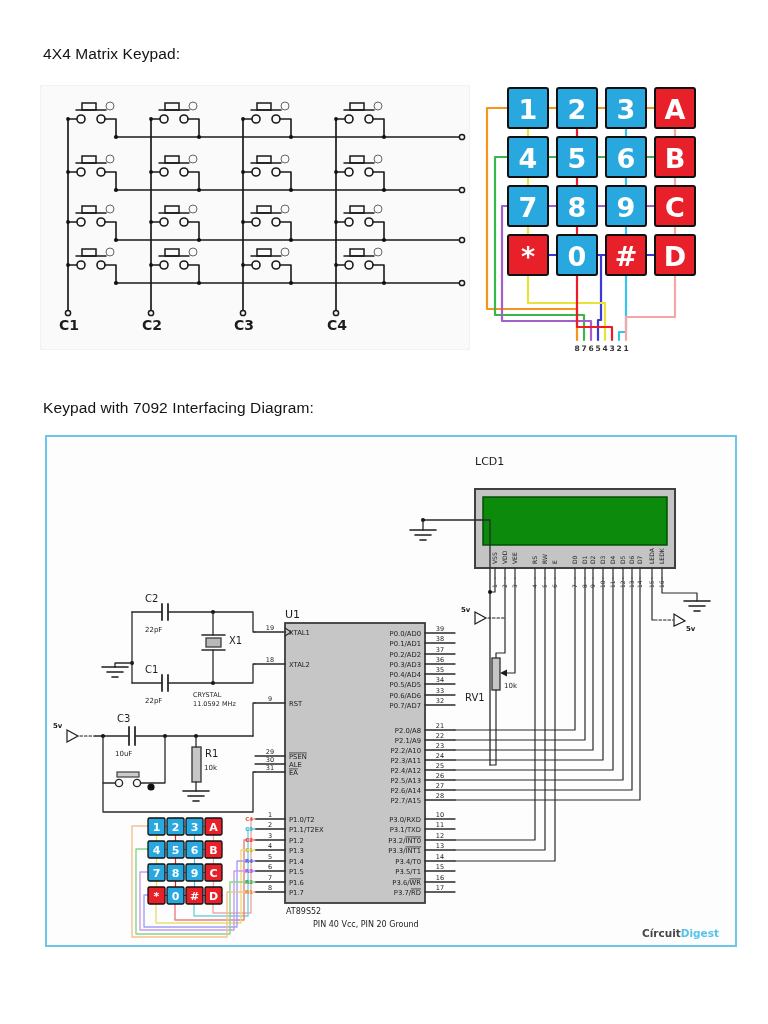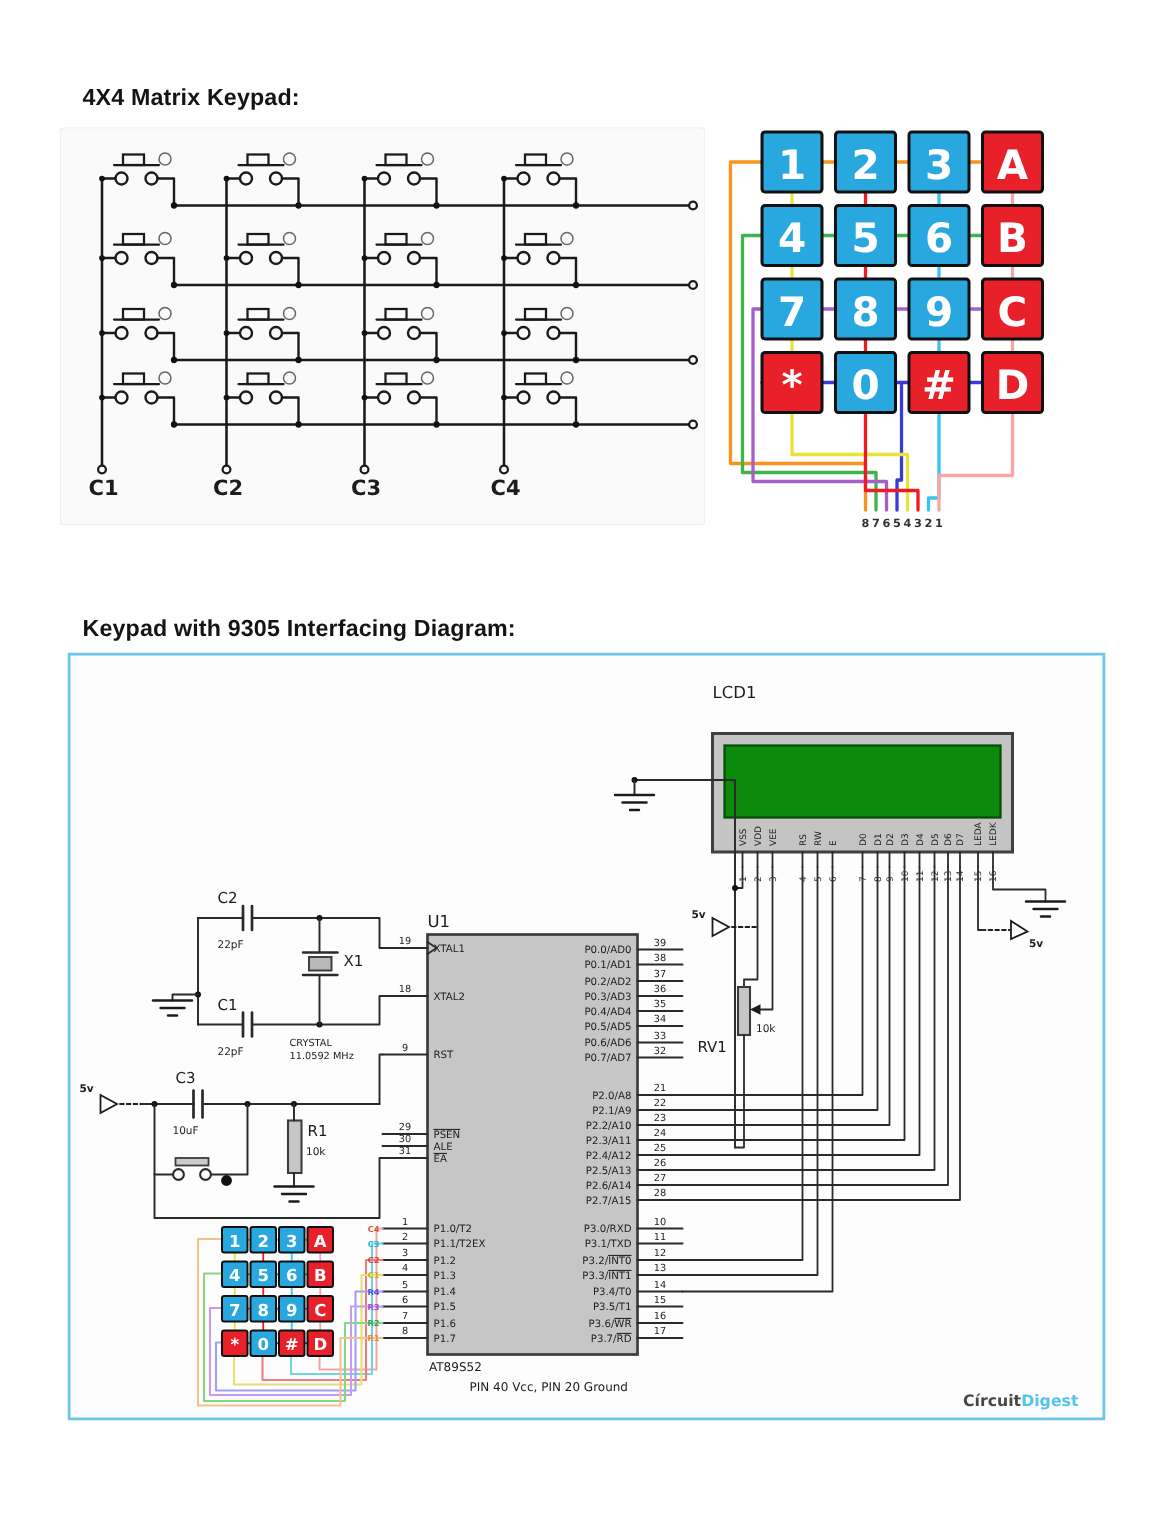--- a/index.html
+++ b/index.html
@@ -1,22 +1,22 @@
 <!DOCTYPE html>
 <html><head>
 <meta charset="utf-8">
 <style>
   html,body{margin:0;padding:0;}
   body{
     width:768px;height:1024px;position:relative;background:#ffffff;
     font-family:"Liberation Sans",sans-serif;overflow:hidden;
   }
   .heading{
-    position:absolute;left:43px;margin:12px;
-    font-size:15.5px;font-weight:bold;color:#141414;letter-spacing:.1px;
+    position:absolute;left:43px;margin:0;
+    font-size:15.5px;font-weight:normal;color:#141414;letter-spacing:.1px;
   }
   #heading1{top:45px;}
   #heading2{top:399px;}
   .schematic-wrap{position:absolute;left:40px;top:85px;width:430px;height:265px;}
   .keypad-wrap{position:absolute;left:480px;top:82px;width:258px;height:278px;}
   .circuit-box{position:absolute;left:45px;top:435px;width:692px;height:512px;}
   svg{display:block;}
   text{font-family:"DejaVu Sans","Liberation Sans",sans-serif;}
 </style>
 </head>
@@ -284,21 +284,21 @@
       <text x="104" y="269" font-size="7.5" fill="#333" text-anchor="middle" font-weight="bold">7</text>
       <text x="111" y="269" font-size="7.5" fill="#333" text-anchor="middle" font-weight="bold">6</text>
       <text x="118" y="269" font-size="7.5" fill="#333" text-anchor="middle" font-weight="bold">5</text>
       <text x="125" y="269" font-size="7.5" fill="#333" text-anchor="middle" font-weight="bold">4</text>
       <text x="132" y="269" font-size="7.5" fill="#333" text-anchor="middle" font-weight="bold">3</text>
       <text x="139" y="269" font-size="7.5" fill="#333" text-anchor="middle" font-weight="bold">2</text>
       <text x="146" y="269" font-size="7.5" fill="#333" text-anchor="middle" font-weight="bold">1</text>
     </svg>
 </div>
 
-<h2 id="heading2" class="heading">Keypad with 9305 Interfacing Diagram:</h2>
+<h2 id="heading2" class="heading">Keypad with 7092 Interfacing Diagram:</h2>
 
 <div class="circuit-box">
   <svg id="circuit-svg" width="692" height="512" viewBox="0 0 692 512">
       <rect x="1" y="1" width="690" height="510" fill="#fdfdfe" stroke="#6bc6e9" stroke-width="2"></rect>
       <rect x="240" y="188" width="140" height="280" fill="#c6c6c6" stroke="#3c3c3c" stroke-width="1.8"></rect>
       <text x="240" y="183" font-size="11" fill="#1c1c1c">U1</text>
       <text x="241" y="479" font-size="8" fill="#1c1c1c">AT89S52</text>
       <text x="268" y="492" font-size="8" fill="#1c1c1c">PIN 40 Vcc, PIN 20 Ground</text>
       <polyline points="210,197 240,197" fill="none" stroke="#2a2a2a" stroke-width="1.3" stroke-linejoin="round" stroke-linecap="round"></polyline>
       <text x="225" y="194.5" font-size="6.5" fill="#1c1c1c" text-anchor="middle">19</text>

